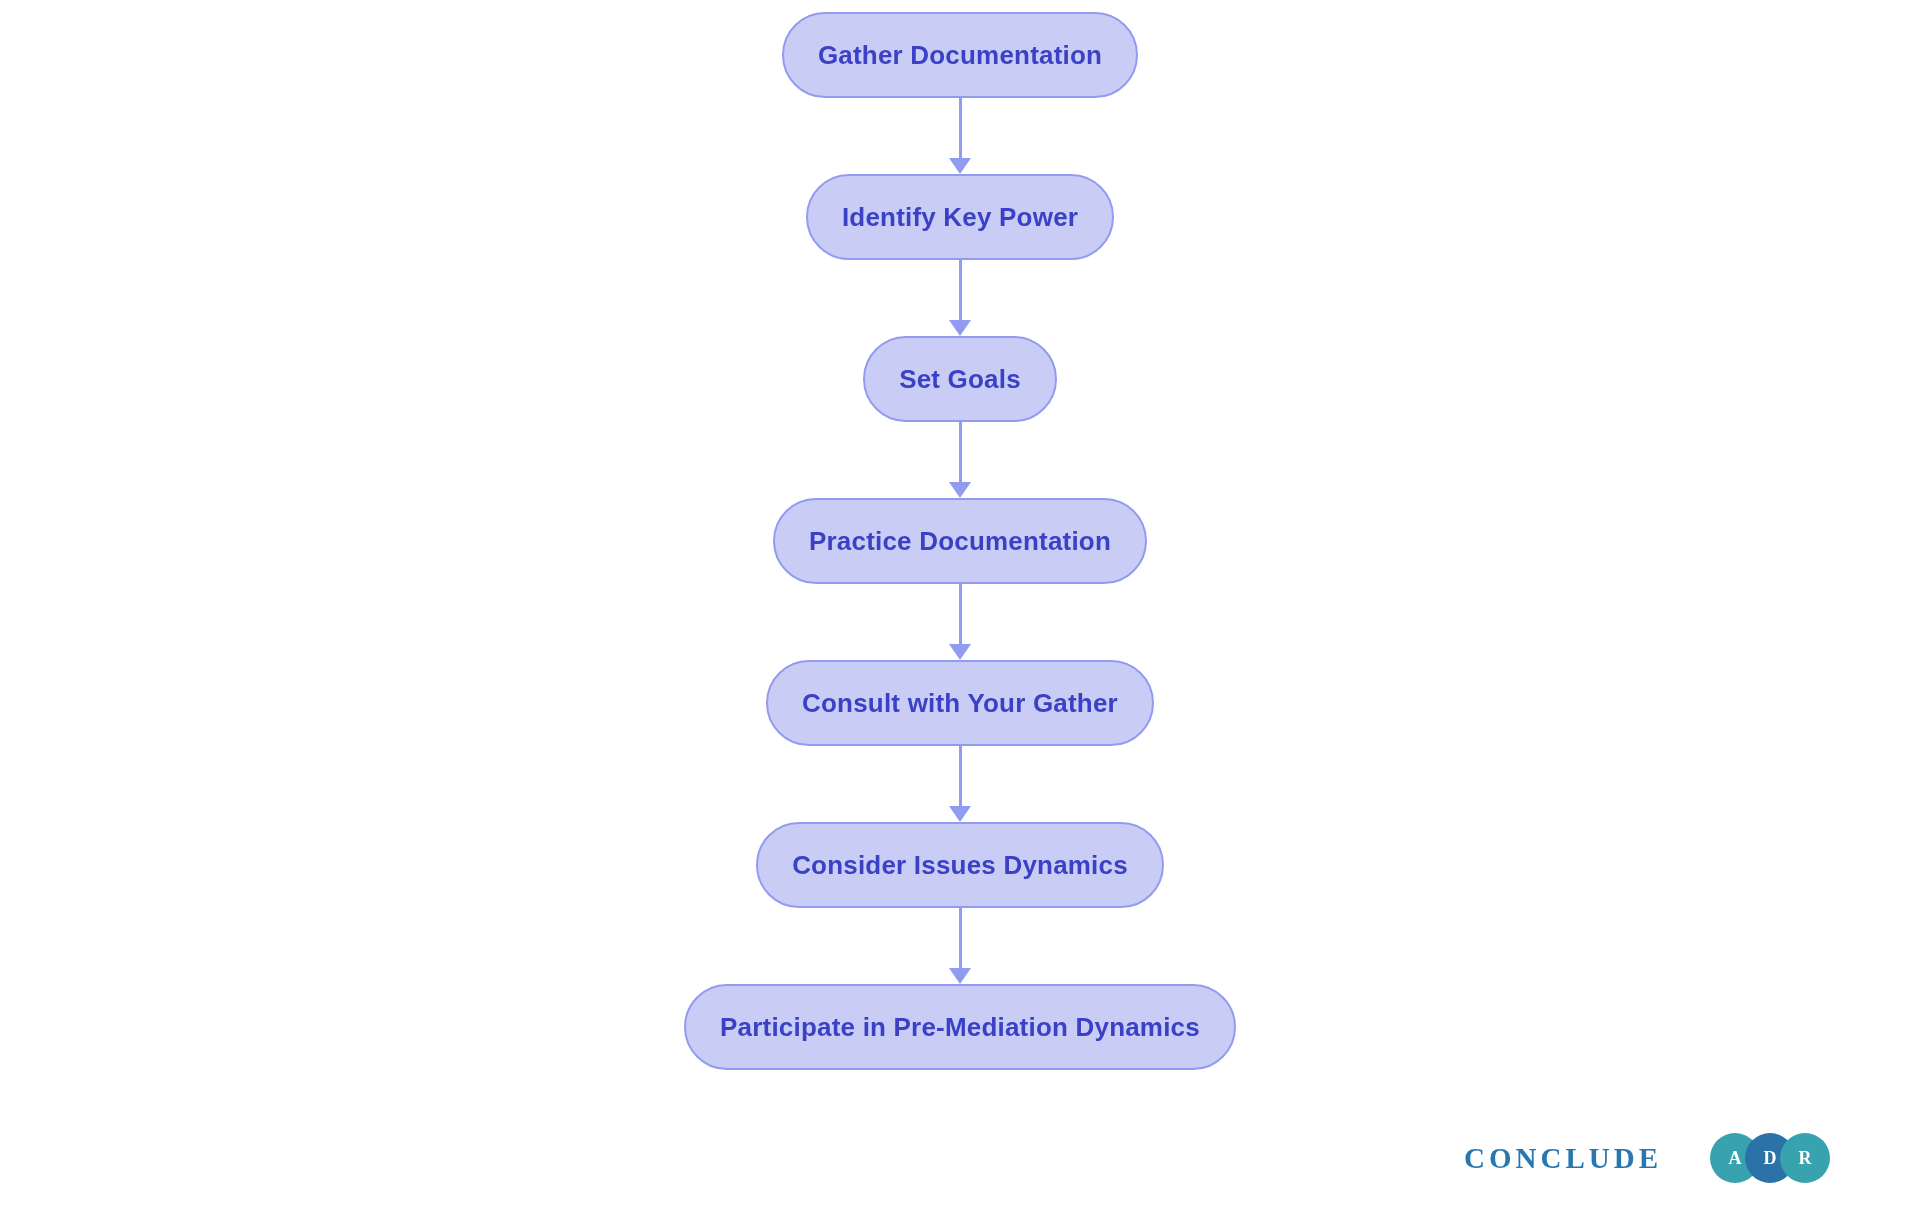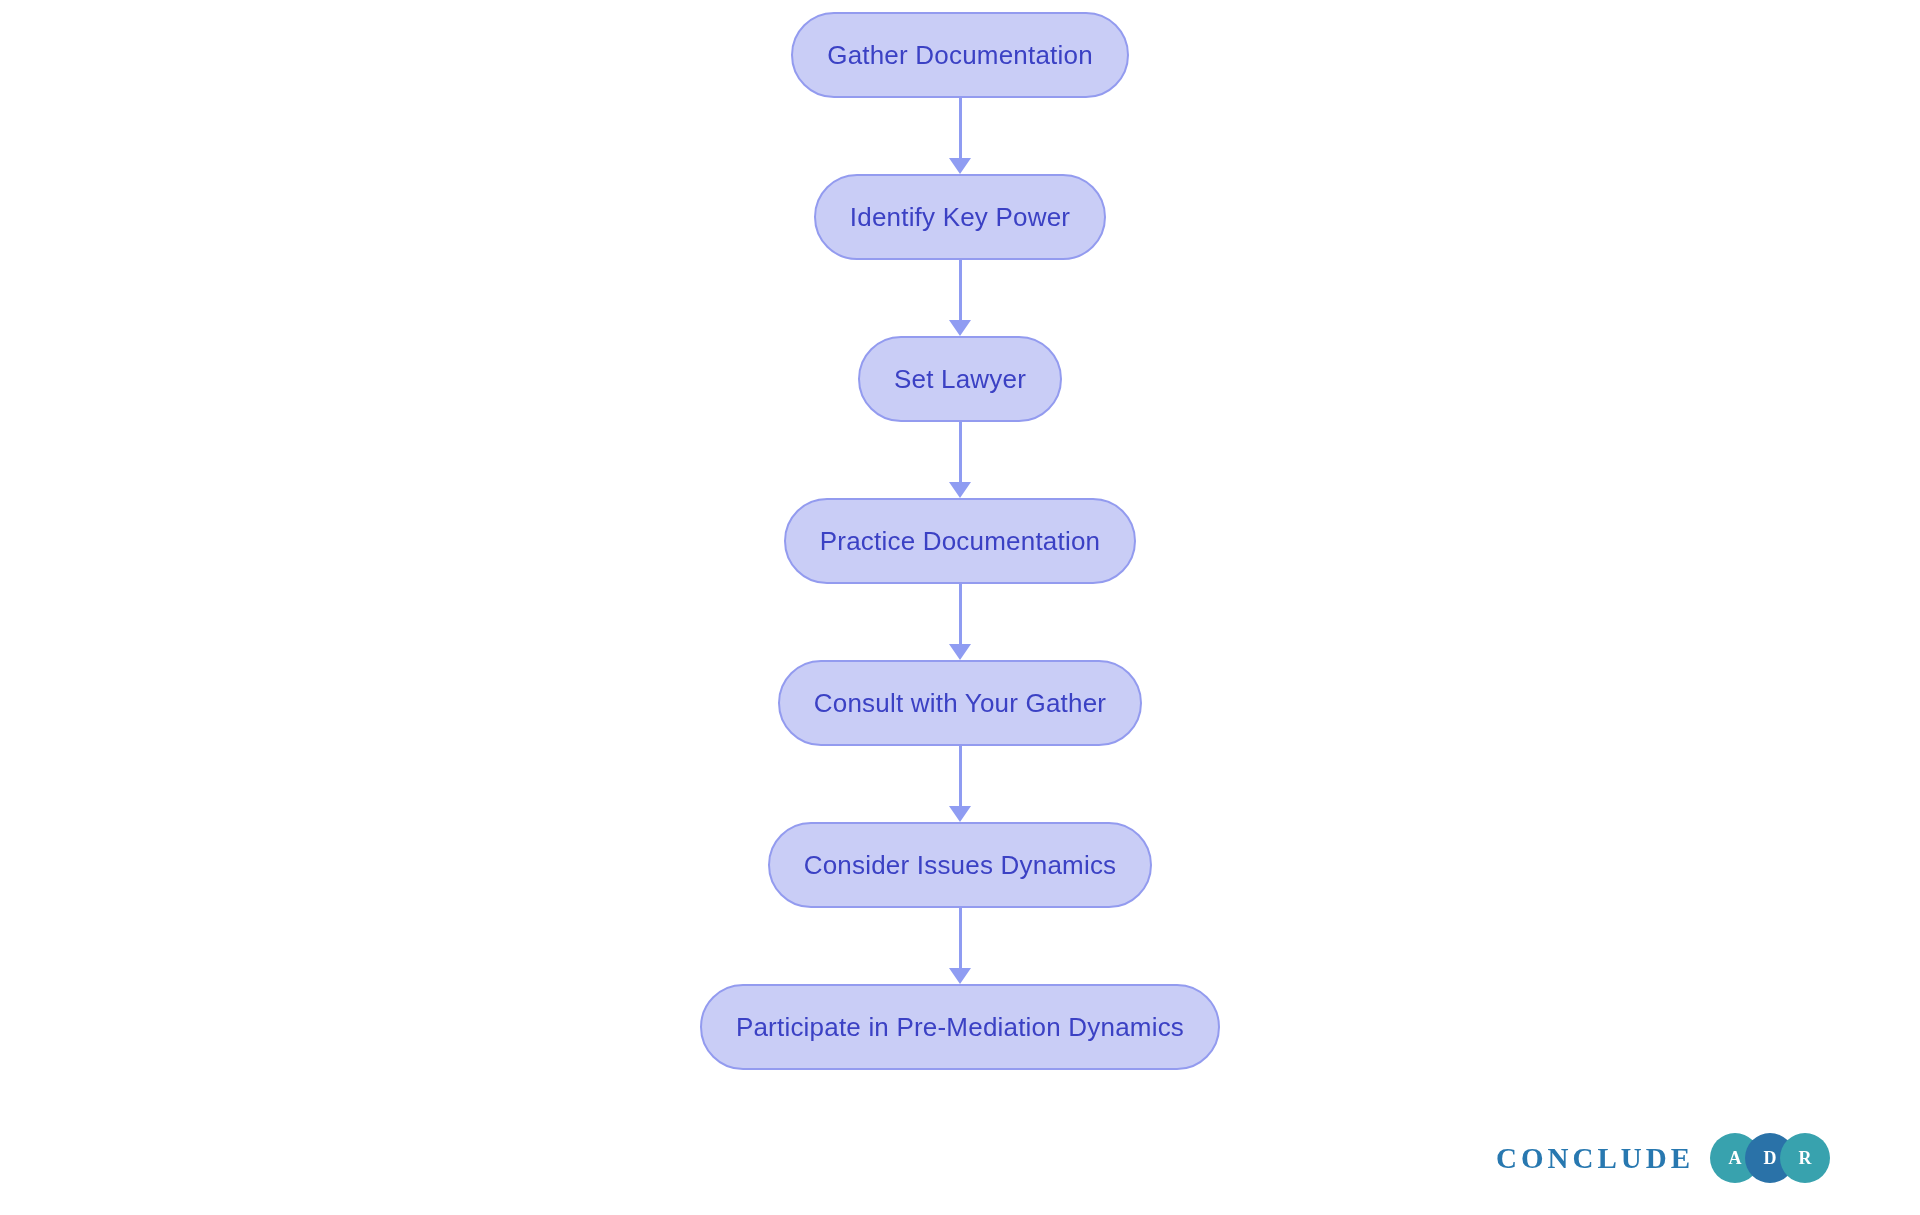--- a/index.html
+++ b/index.html
@@ -22,20 +22,21 @@
     inset: 0;
   }
   .flow {
     position: absolute;
     top: 12px;
     left: 0;
     right: 0;
     display: flex;
     flex-direction: column;
     align-items: center;
+    font-weight: bold;
   }
   .flow-node {
     height: 86px;
     border-radius: 43px;
     background: var(--node-fill);
     border: 2px solid var(--node-border);
     color: var(--node-text);
     display: flex;
     align-items: center;
     justify-content: center;
@@ -62,20 +63,21 @@
     border-left: 11px solid transparent;
     border-right: 11px solid transparent;
     border-top: 16px solid var(--arrow);
   }
   .brand {
     position: absolute;
     top: 1133px;
     right: 90px;
     display: flex;
     align-items: center;
+    gap: 32px;
   }
   .brand .wordmark {
     font-family: "Liberation Serif", "DejaVu Serif", serif;
     font-weight: bold;
     font-size: 29px;
     letter-spacing: 4px;
     color: #2878b0;
     line-height: 50px;
   }
   .brand .badges {
@@ -119,21 +121,21 @@
     <div class="flow-node">
       <span>Identify Key Power</span>
     </div>
 
     <div class="connector">
       <div class="line"></div>
       <div class="arrowhead"></div>
     </div>
 
     <div class="flow-node">
-      <span>Set Lawyer</span>
+      <span>Set Goals</span>
     </div>
 
     <div class="connector">
       <div class="line"></div>
       <div class="arrowhead"></div>
     </div>
 
     <div class="flow-node">
       <span>Practice Documentation</span>
     </div>

